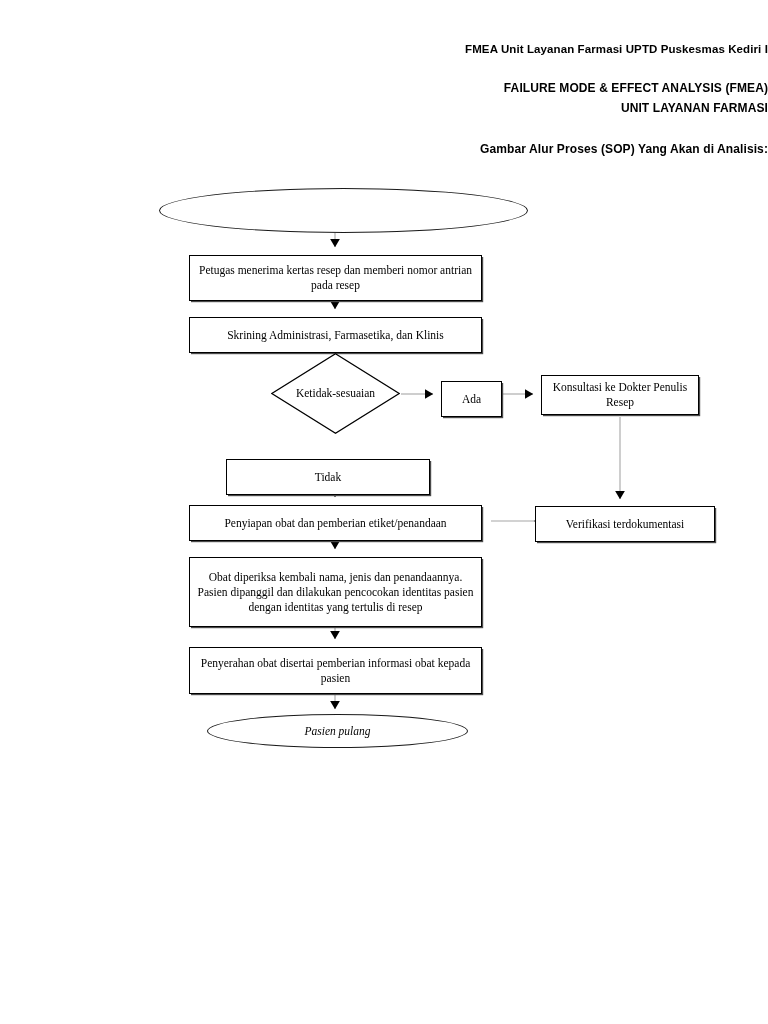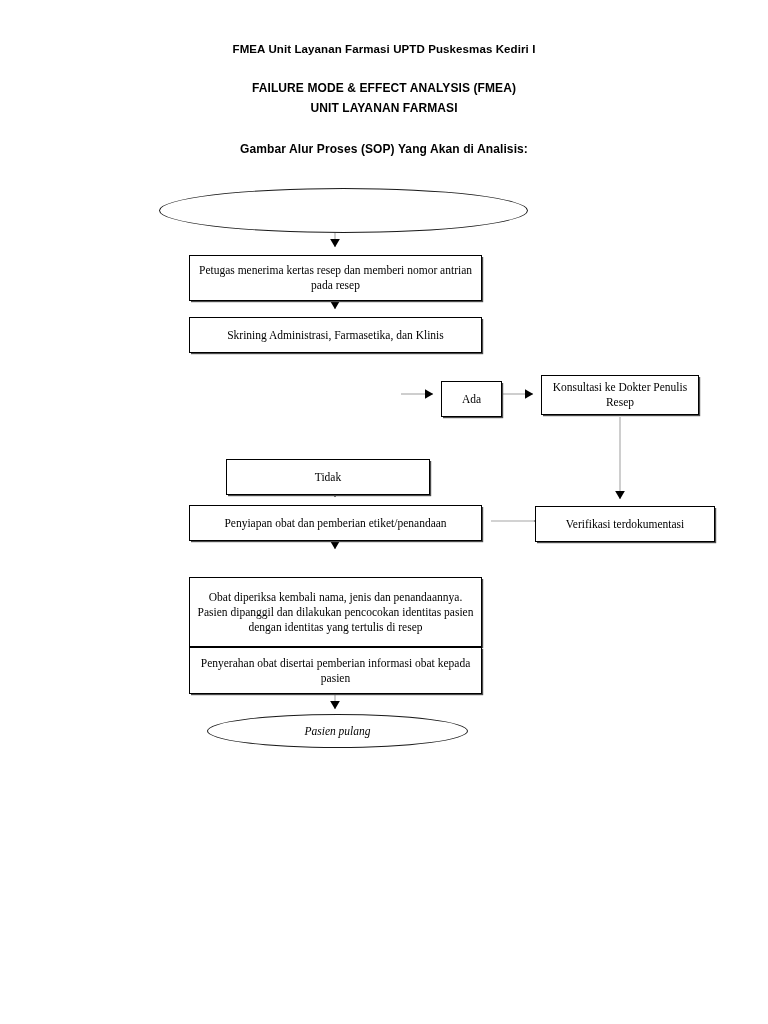--- a/index.html
+++ b/index.html
@@ -14,21 +14,21 @@
     font-family: "Liberation Serif", "DejaVu Serif", serif;
     color: #000000;
     overflow: hidden;
   }
 
   
   .doc-heading {
     position: absolute;
     left: 0;
     width: 768px;
-    text-align: center;
+    text-align: right;
     font-family: "Liberation Sans", "DejaVu Sans", sans-serif;
     font-weight: bold;
     color: #000;
     letter-spacing: 0.1px;
   }
   #title-main   { top: 43px;  font-size: 11.5px; }
   #title-fmea   { top: 81px;  font-size: 12px; }
   #title-unit   { top: 101px; font-size: 12px; }
   #title-gambar { top: 142px; font-size: 12px; }
 
@@ -164,30 +164,36 @@
       <line x1="335" y1="695" x2="335" y2="709" marker-end="url(#arrow-down)"></line>
     </g>
   </svg>
 
   <div class="node node-ellipse" id="node-start" style="left:159px; top:188px; width:369px; height:45px;"></div>
 
   <div class="node node-box" style="left:189px; top:255px; width:293px; height:46px;">Petugas menerima kertas resep dan memberi nomor antrian pada resep</div>
 
   <div class="node node-box" style="left:189px; top:317px; width:293px; height:26px;">Skrining Administrasi, Farmasetika, dan Klinis</div>
 
+  <div id="node-decision">
+    <svg class="diamond-shape" viewBox="0 0 129 81" preserveAspectRatio="none">
+      <polygon points="64.5,0.8 128.2,40.5 64.5,80.2 0.8,40.5" fill="#ffffff" stroke="#000000" stroke-width="1.3"></polygon>
+    </svg>
+    <div class="diamond-label">Ketidak-sesuaian</div>
+  </div>
 
   <div class="node node-box" style="left:441px; top:381px; width:61px; height:28px;">Ada</div>
 
   <div class="node node-box" style="left:226px; top:459px; width:204px; height:30px;">Tidak</div>
 
   <div class="node node-box" style="left:541px; top:375px; width:158px; height:40px;">Konsultasi ke Dokter Penulis Resep</div>
 
   <div class="node node-box" style="left:189px; top:505px; width:293px; height:31px;">Penyiapan obat dan pemberian etiket/penandaan</div>
 
   <div class="node node-box" style="left:535px; top:506px; width:180px; height:31px;">Verifikasi terdokumentasi</div>
 
-  <div class="node node-box" style="left:189px; top:557px; width:293px; height:70px;margin-top:20px;">Obat diperiksa kembali nama, jenis dan penandaannya. Pasien dipanggil dan dilakukan pencocokan identitas pasien dengan identitas yang tertulis di resep</div>
+  <div class="node node-box" style="left:189px; top:557px; width:293px; height:70px;">Obat diperiksa kembali nama, jenis dan penandaannya. Pasien dipanggil dan dilakukan pencocokan identitas pasien dengan identitas yang tertulis di resep</div>
 
   <div class="node node-box" style="left:189px; top:647px; width:293px; height:47px;">Penyerahan obat disertai pemberian informasi obat kepada pasien</div>
 
   <div class="node node-ellipse" style="left:207px; top:714px; width:261px; height:34px;font-style:italic;">Pasien pulang</div>
 
 </div>
 
 </body></html>

